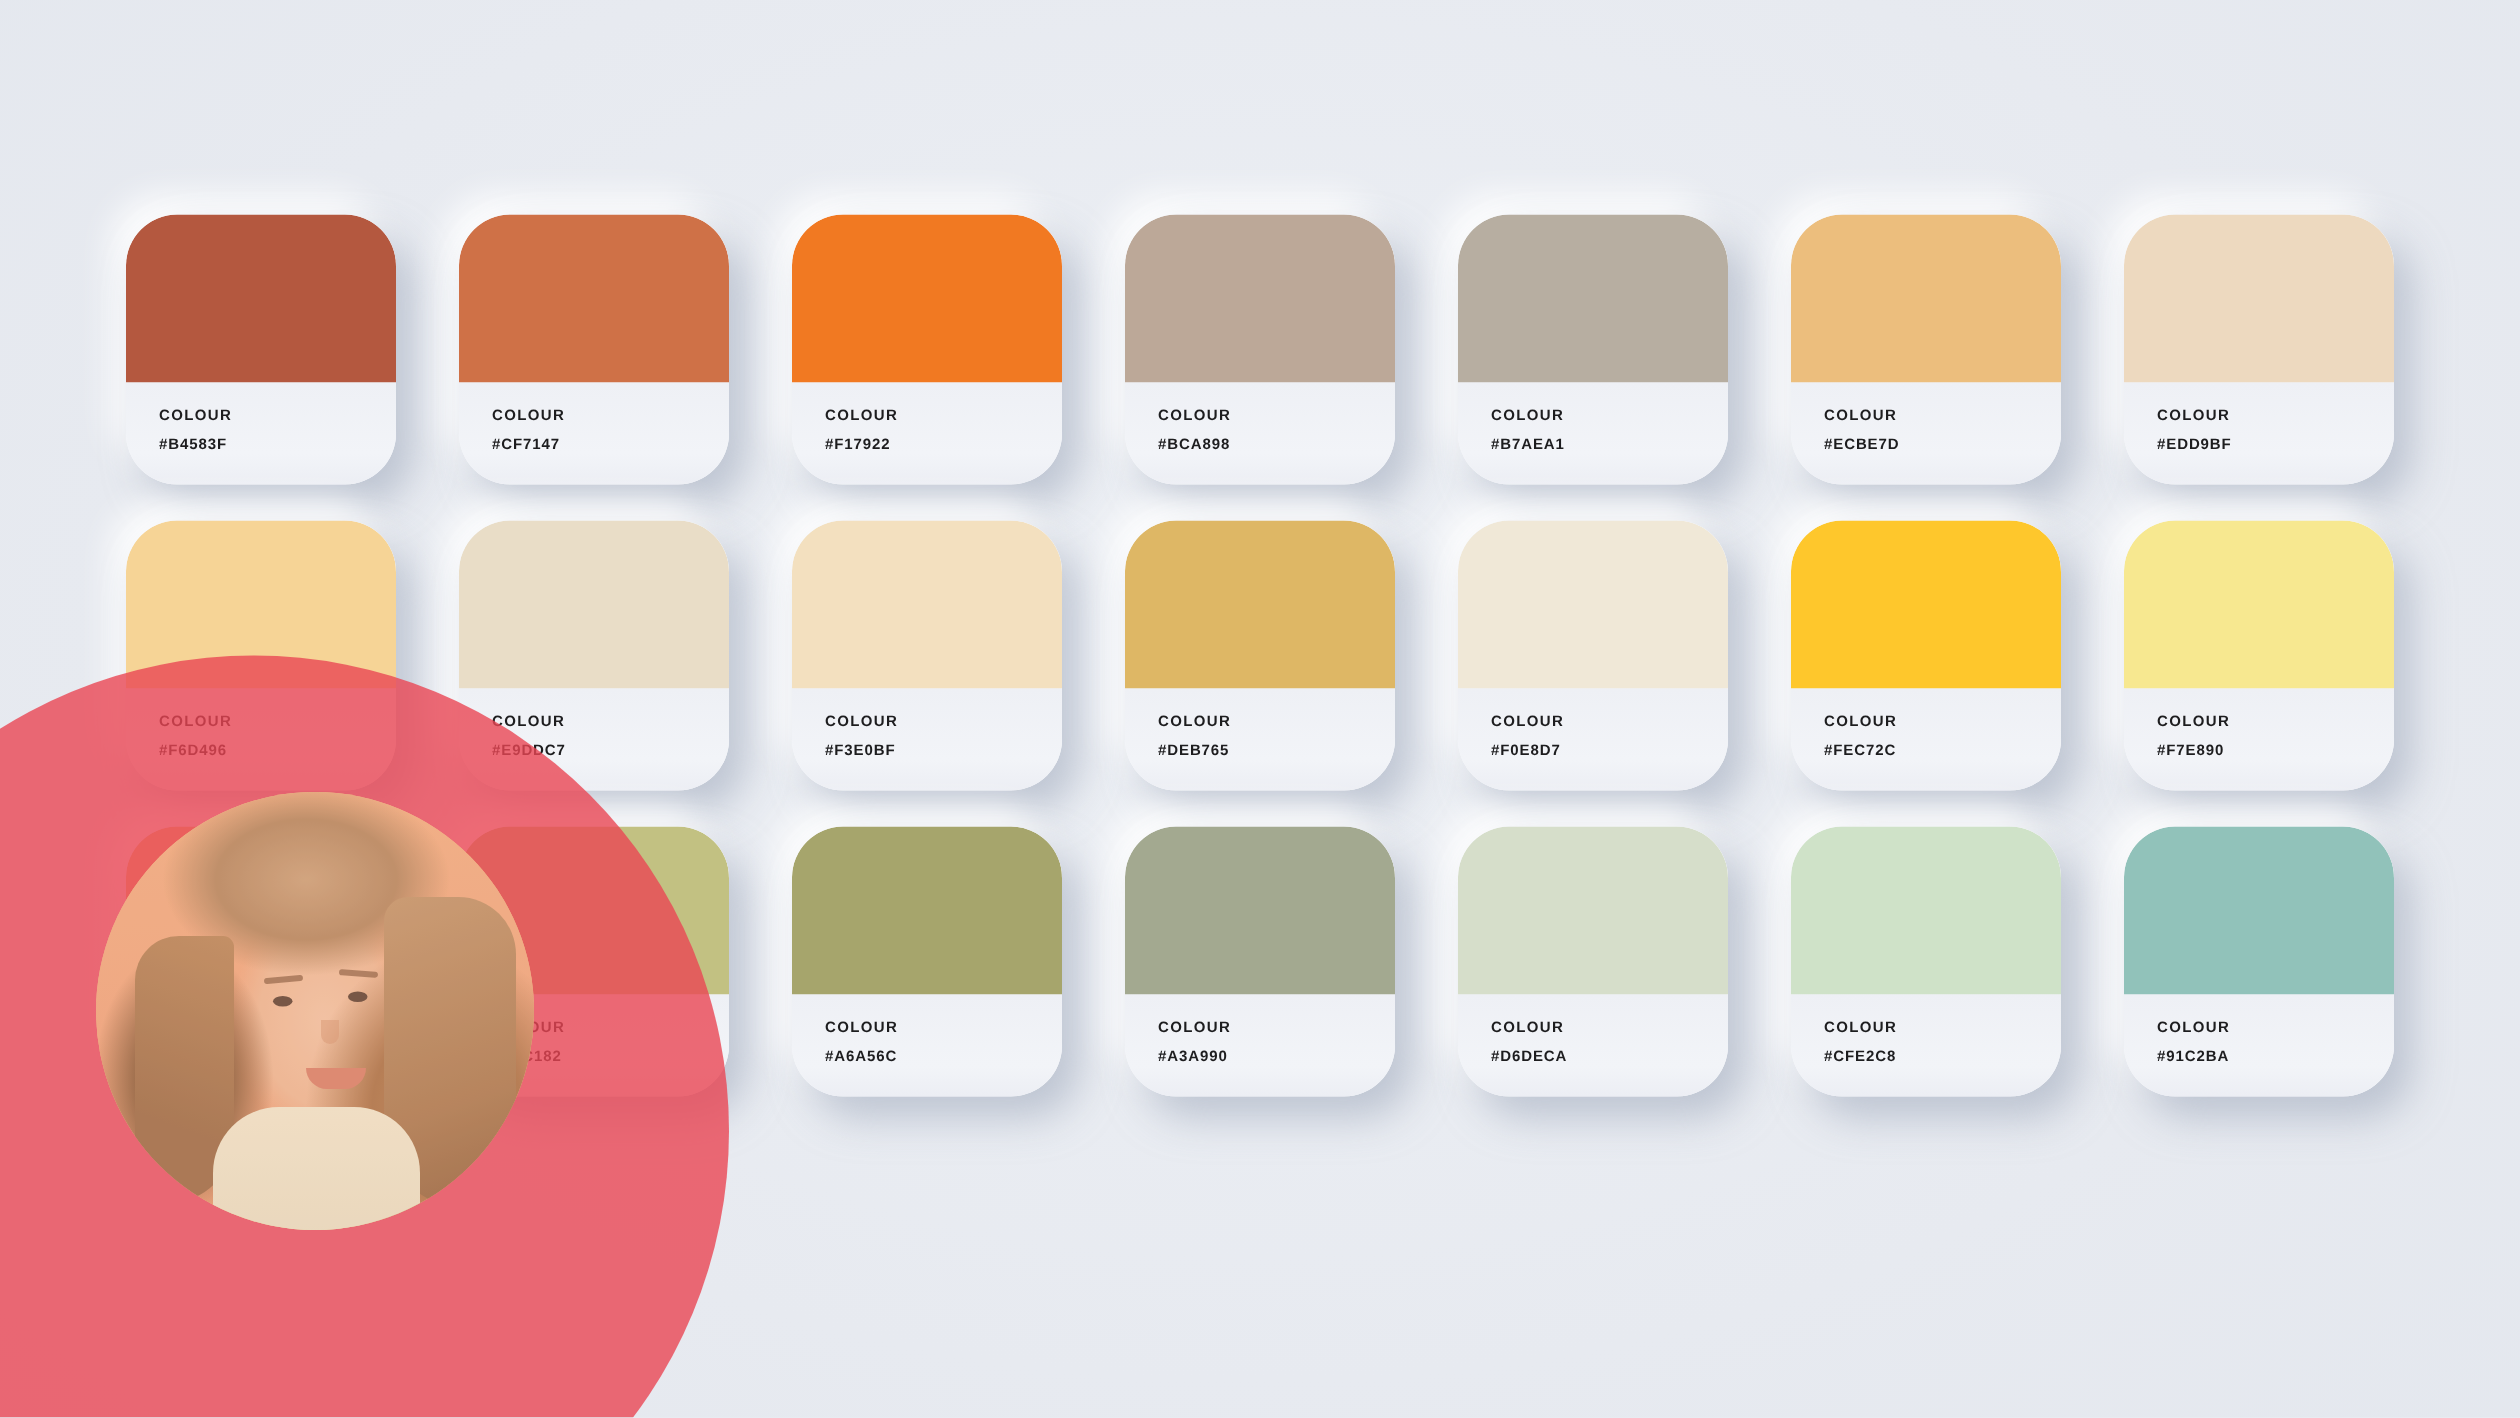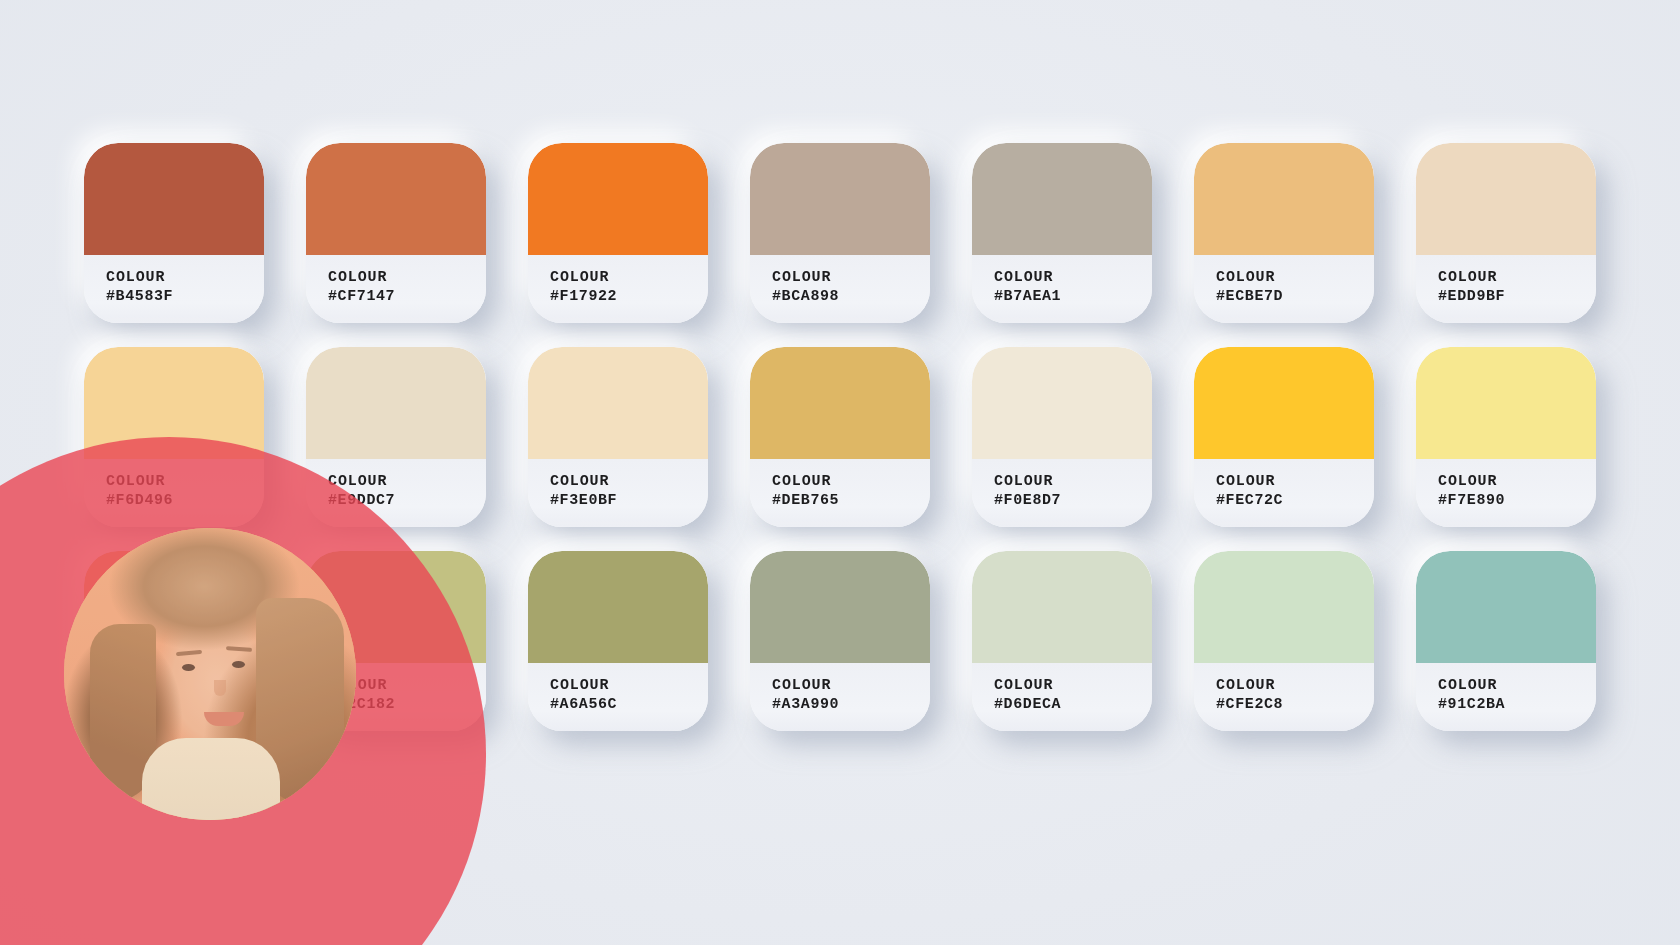--- a/index.html
+++ b/index.html
@@ -61,23 +61,23 @@
   .swatch-label {
     position: absolute;
     left: 0; right: 0; bottom: 0;
     height: 68px;
     padding: 13px 0 0 22px;
     background: linear-gradient(180deg,#eef0f5 0%, #f2f4f8 70%, #eceef4 100%);
   }
 
   .lbl-title, .lbl-hex {
     display: block;
-    font-family: Liberation Mono, monospace;
+    font-family: Liberation Sans, sans-serif;
     font-weight: 700;
-    font-size: 15px;
+    font-size: 10px;
     letter-spacing: 0.9px;
     color: #1d1d1f;
     line-height: 19px;
   }
   .lbl-hex { letter-spacing: 0.6px; }
 
   
   #persona-overlay {
     position: absolute;
     left: -148px;

